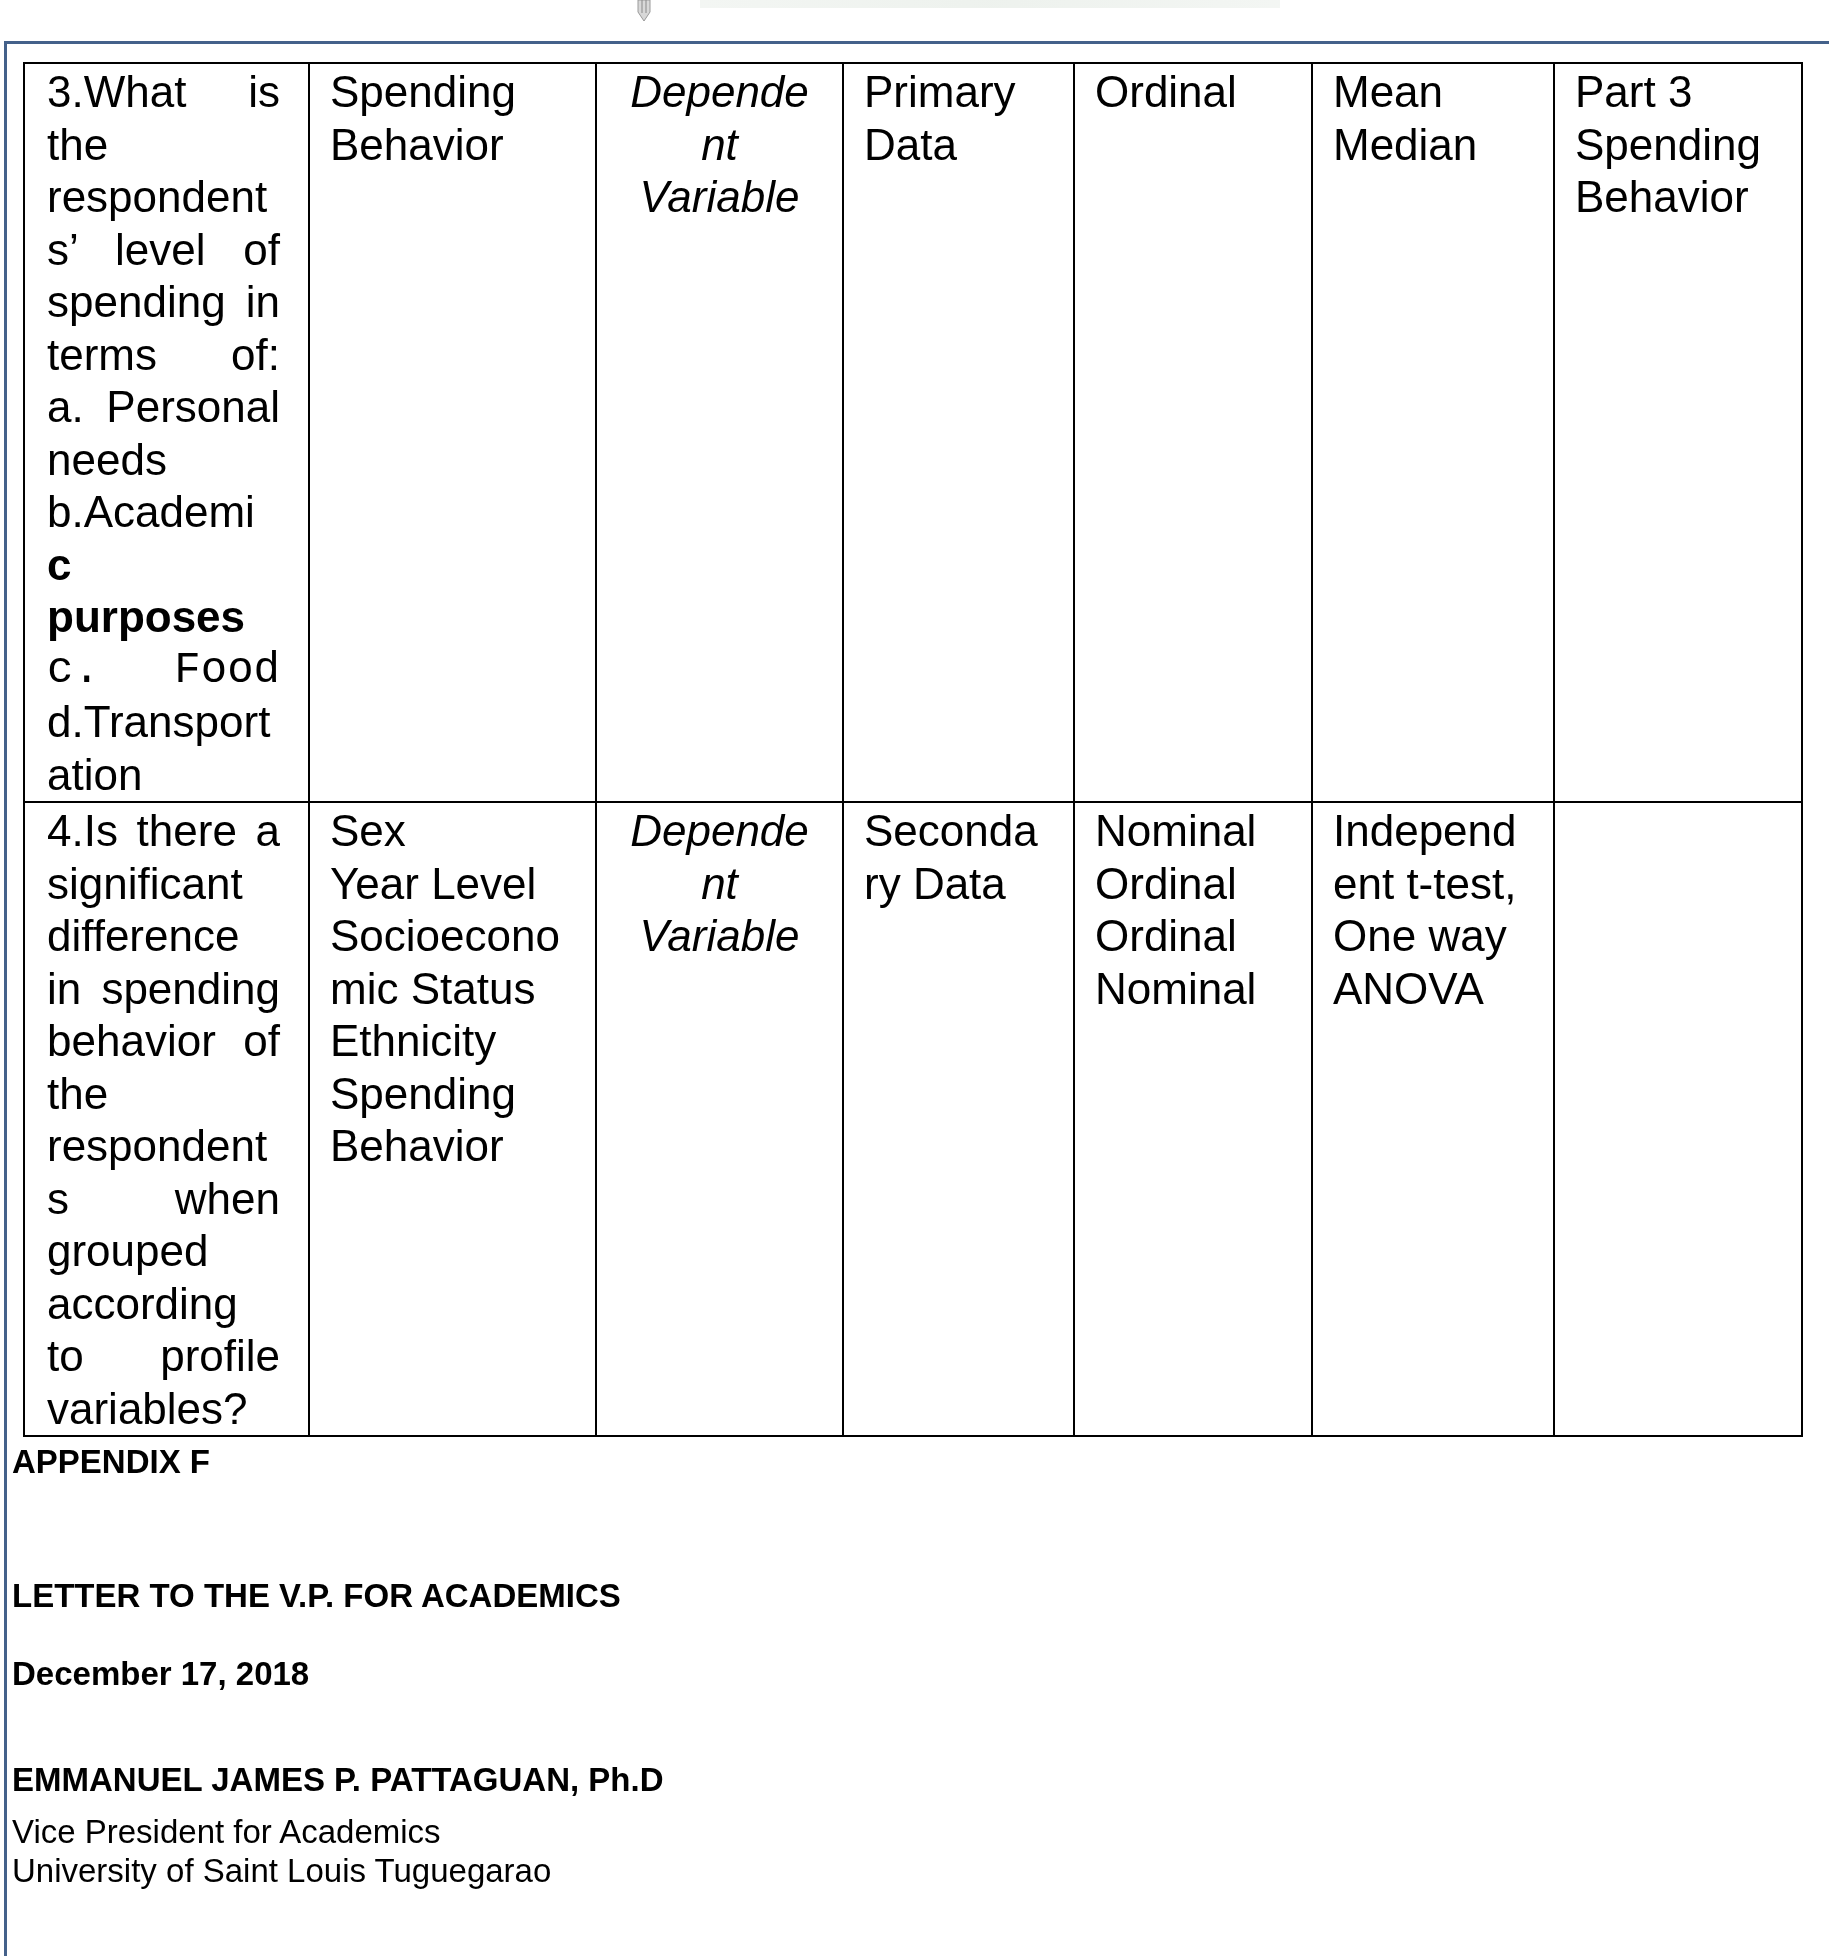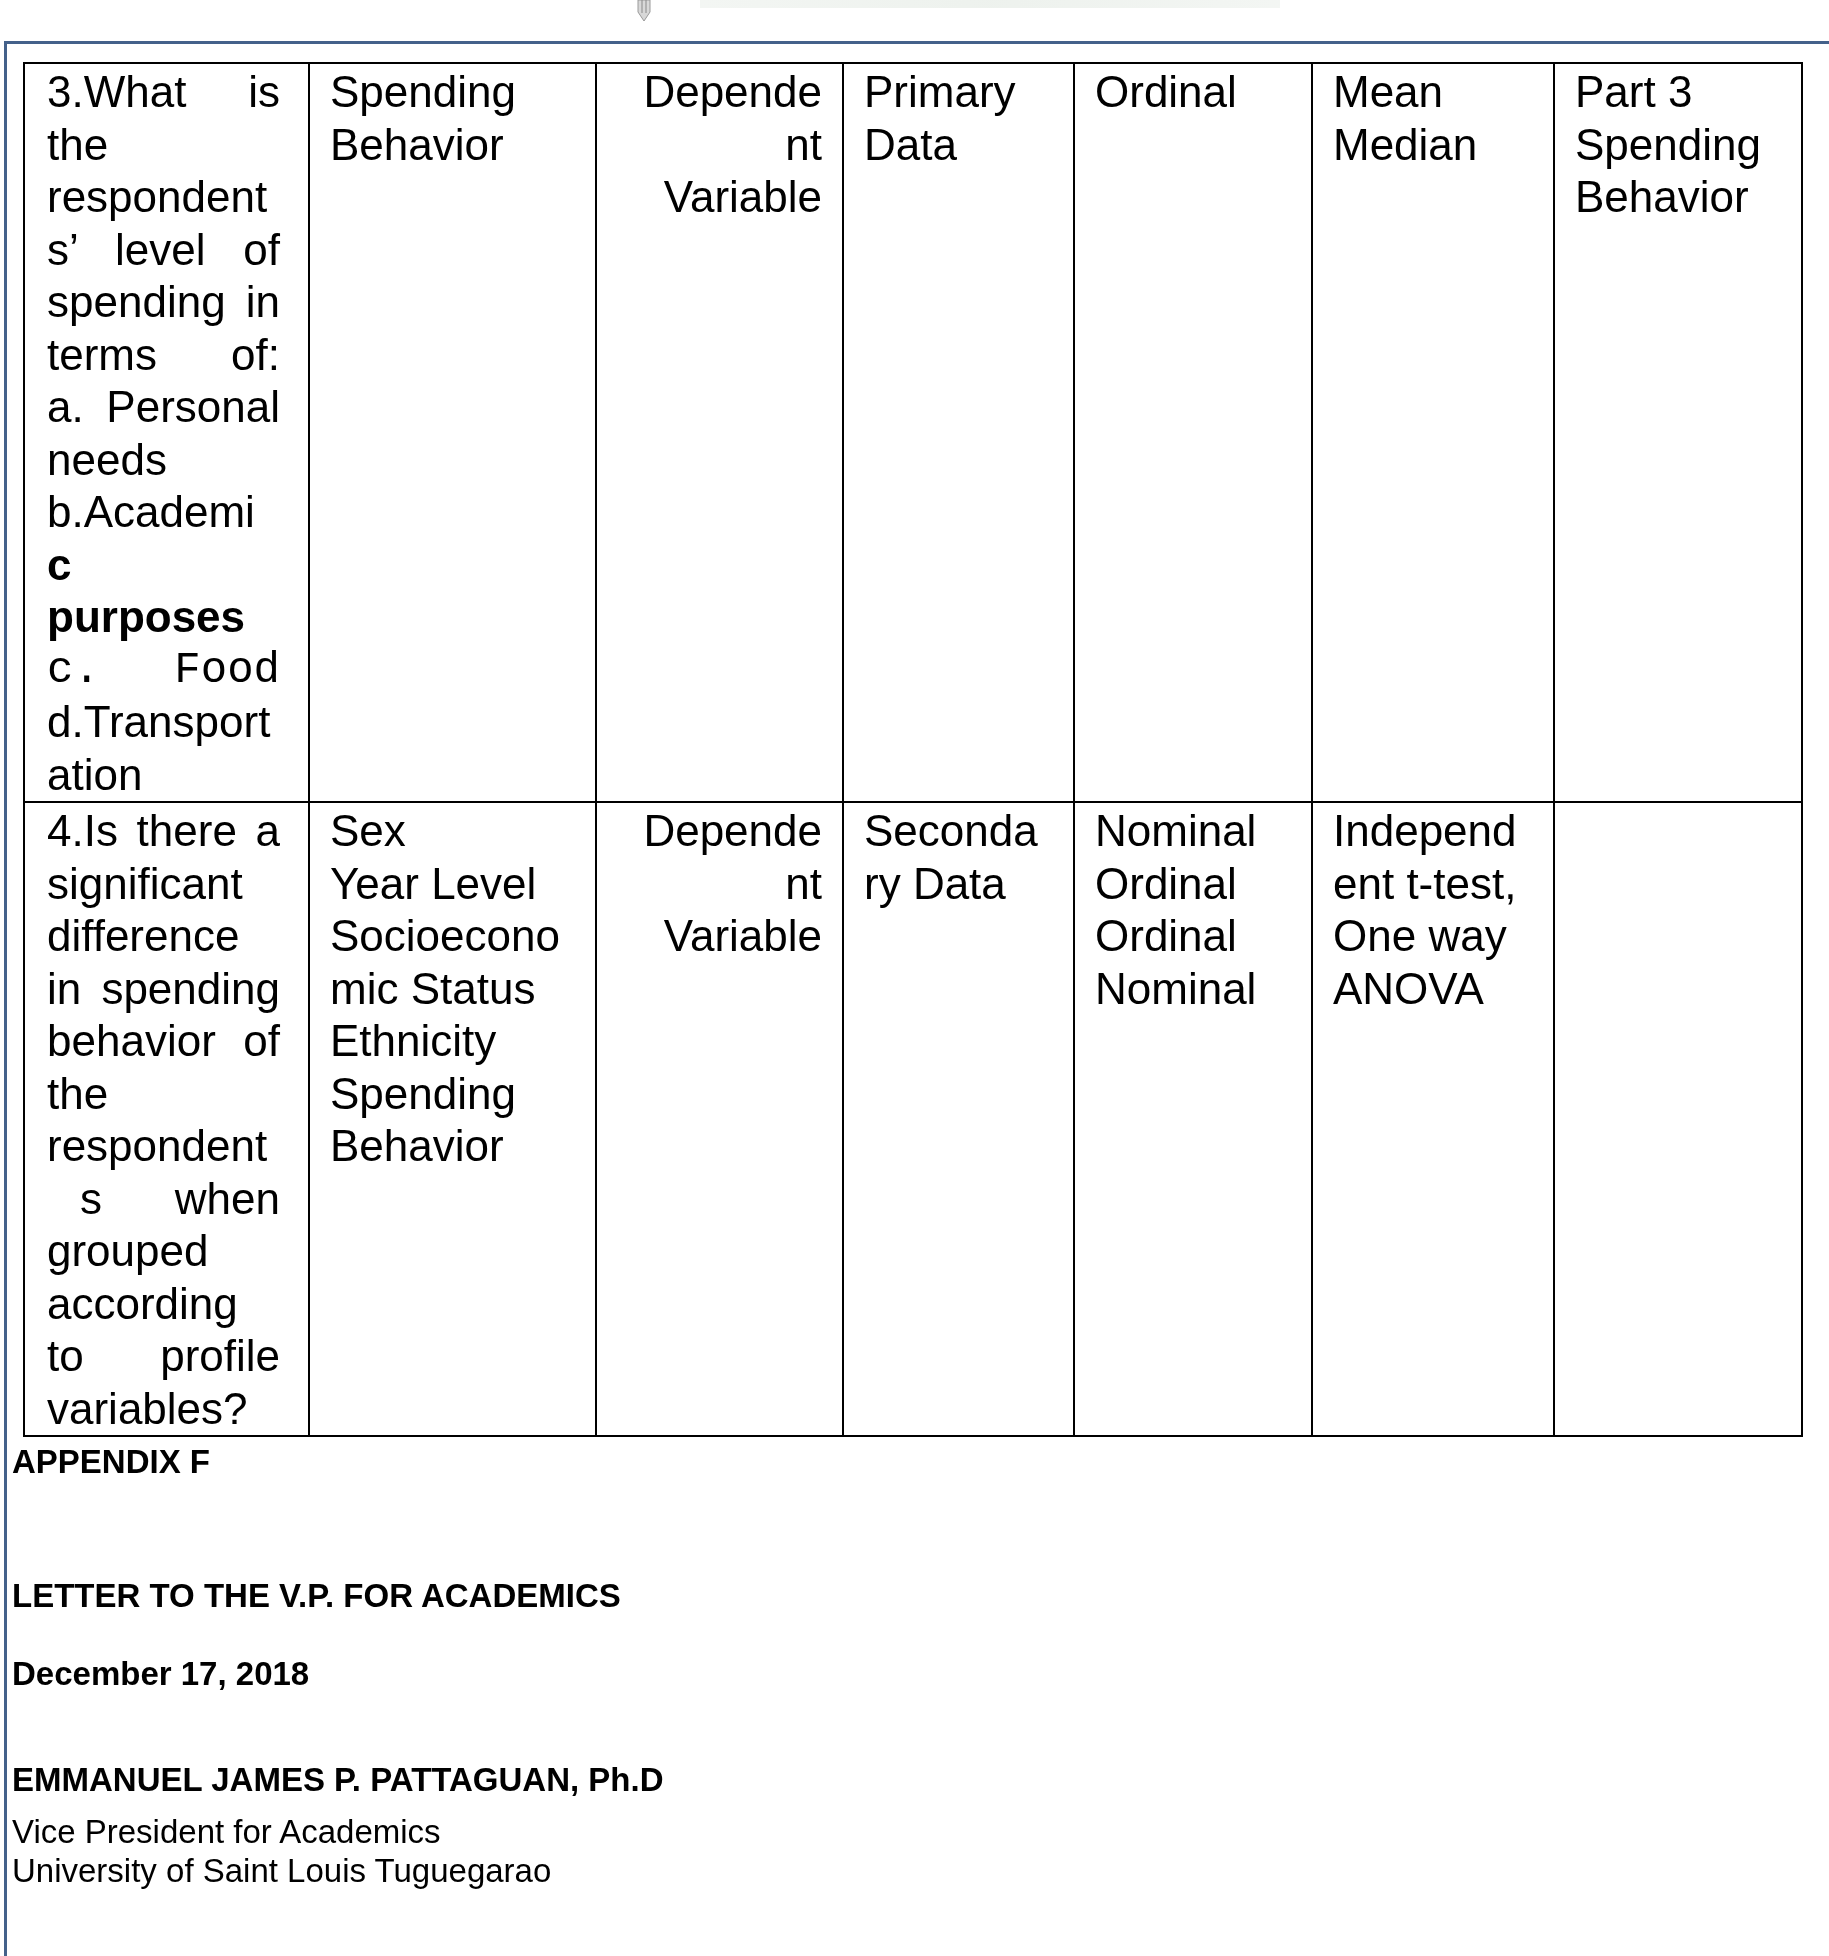--- a/index.html
+++ b/index.html
@@ -62,21 +62,21 @@
       line-height: 52.5px;
       padding: 2px 20px 0 20px;
       overflow: hidden;
     }
     table.matrix td.q {
       text-align: justify;
       padding-left: 22px;
       padding-right: 28px;
     }
     table.matrix td.c { text-align: left; }
-    table.matrix td.l { text-align: right; }
+    table.matrix td.l { text-align: center; font-style: italic; }
     tr.row1 td { height: 682px; }
     tr.row2 td { height: 630px; }
     .line { display: block; }
     .text-block {
       position: absolute;
       left: 12px;
       font-size: 33px;
       line-height: 52px;
       white-space: nowrap;
     }
@@ -150,21 +150,21 @@
     </tr>
     <tr class="row2">
       <td class="q">
           <span class="line" style="text-align: justify; text-align-last: justify;">4.Is there a</span>
           <span class="line">significant</span>
           <span class="line">difference</span>
           <span class="line" style="text-align: justify; text-align-last: justify;">in spending</span>
           <span class="line" style="text-align: justify; text-align-last: justify;">behavior of</span>
           <span class="line">the</span>
           <span class="line">respondent</span>
-          <span class="line" style="text-align: justify; text-align-last: justify; margin-left: 33px;">s when</span>
+          <span class="line" style="text-align: justify; text-align-last: justify;">s when</span>
           <span class="line">grouped</span>
           <span class="line">according</span>
           <span class="line" style="text-align: justify; text-align-last: justify;">to profile</span>
           <span class="line">variables?</span>
         </td>
       <td class="c">
           <span class="line">Sex</span>
           <span class="line">Year Level</span>
           <span class="line">Socioecono</span>
           <span class="line">mic Status</span>

